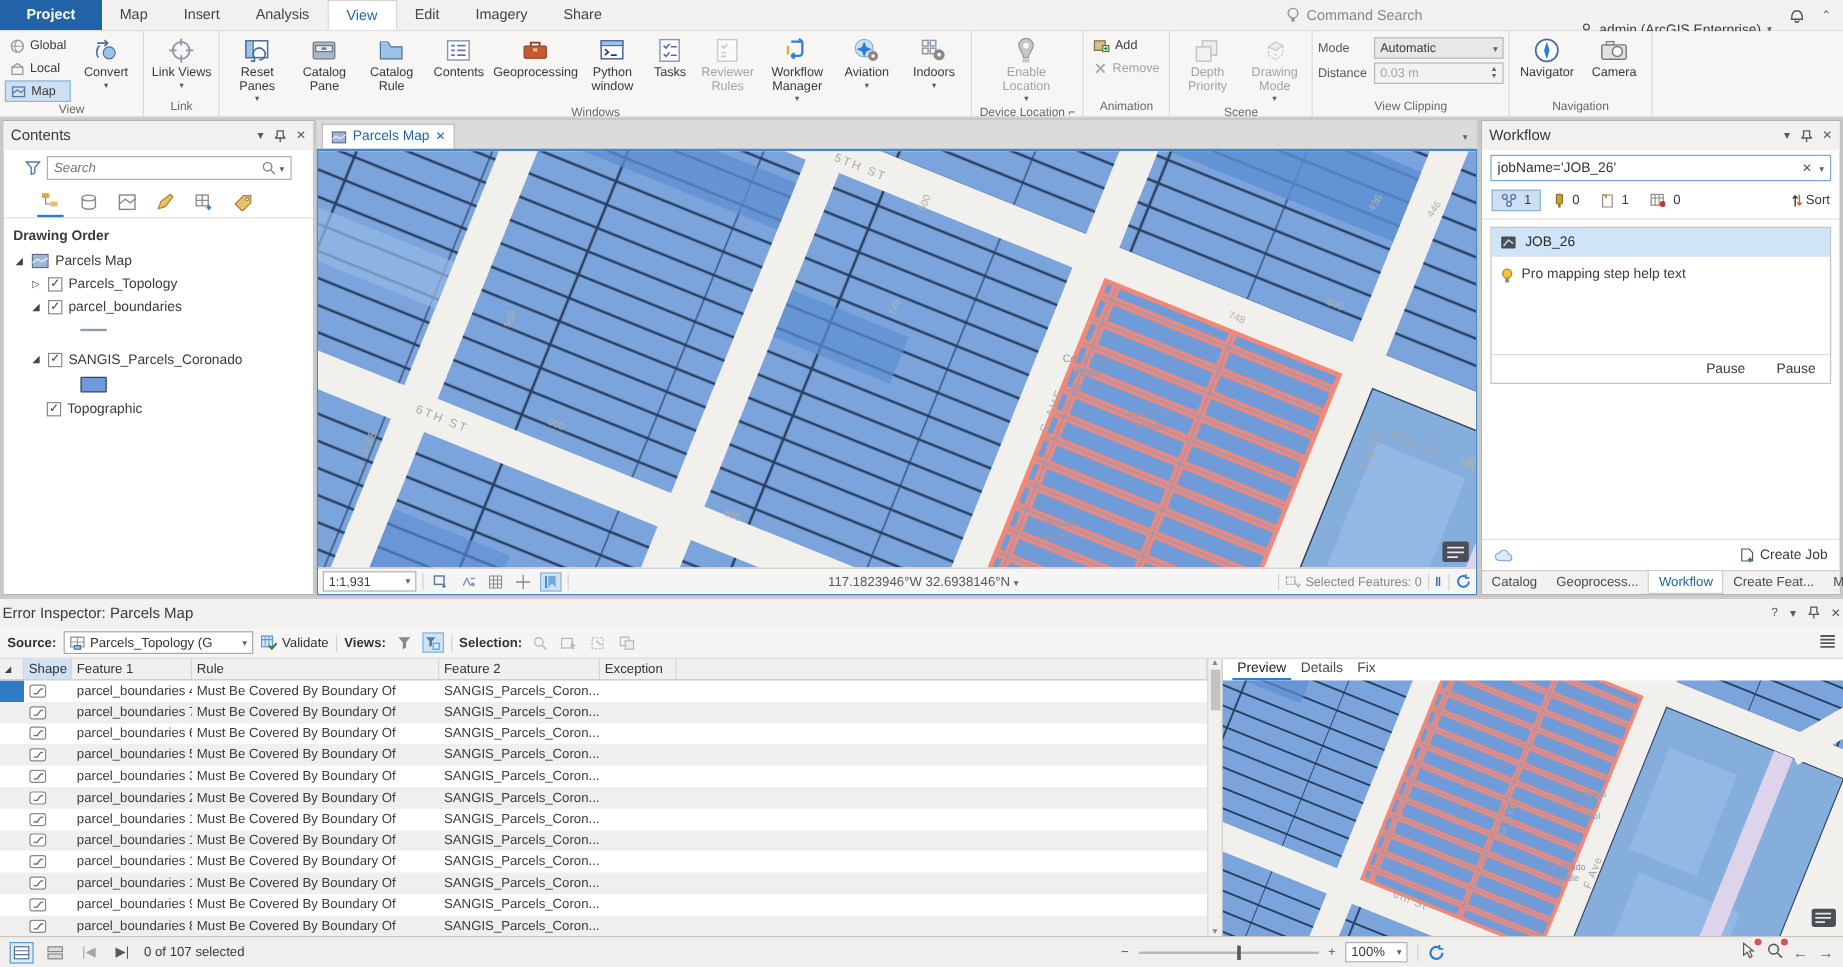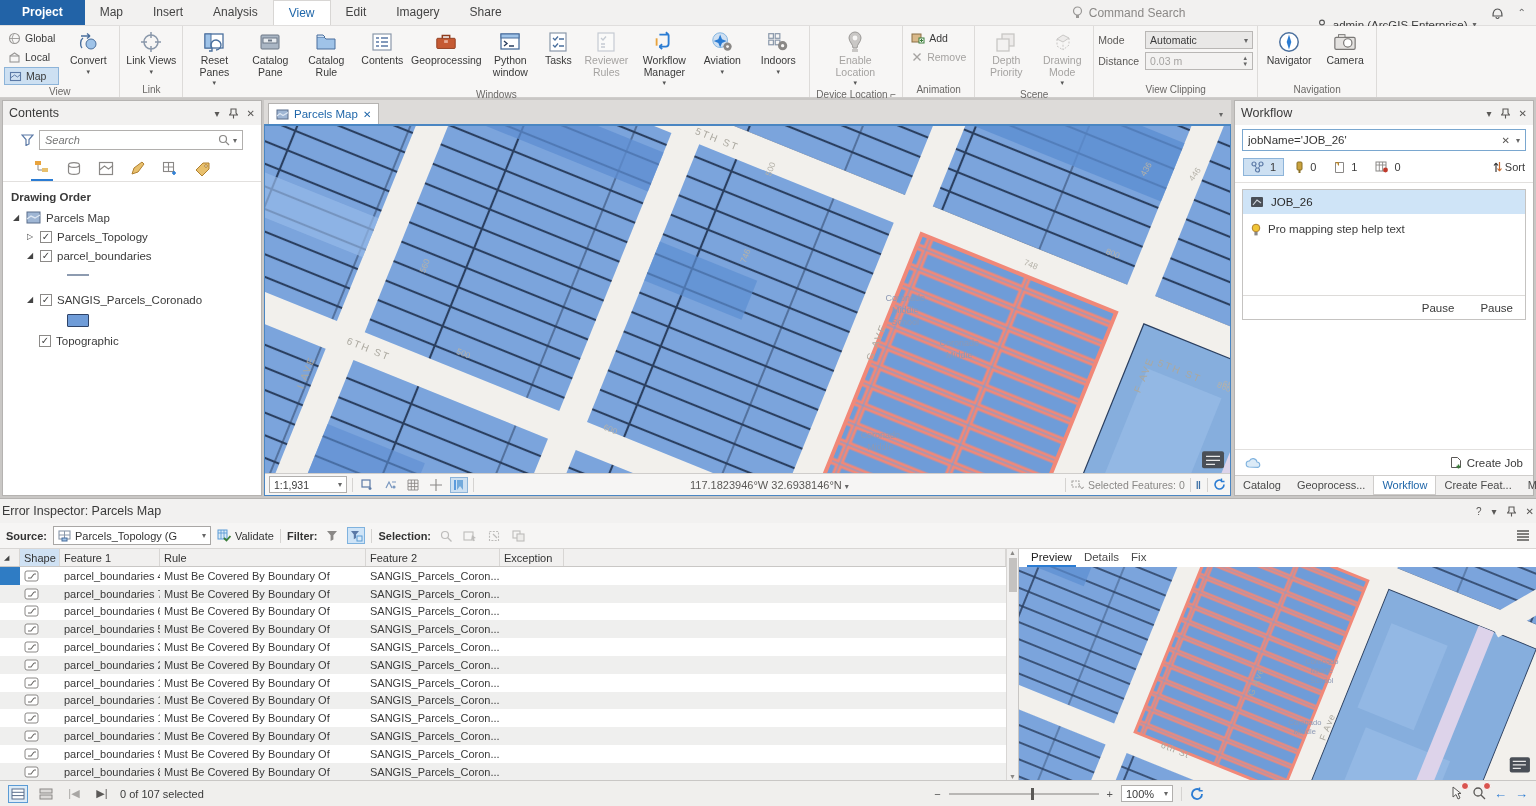--- a/index.html
+++ b/index.html
@@ -857,21 +857,21 @@
       </div>
       <div class="tbtn">
         <svg width="14" height="13" viewBox="0 0 14 13">
             <rect x="1" y="1" width="9" height="9" fill="#dcebf7" stroke="#5b9bd5"></rect>
             <path d="M1 4h9M4 1v9M7 1v9" stroke="#5b9bd5" stroke-width=".9"></path>
             <path d="M7 9l2.5 2.5L13.5 7" stroke="#3a7d3a" stroke-width="1.8" fill="none"></path>
           </svg>
         <span>Validate</span>
       </div>
       <span class="vsep"></span>
-      <span style="font-weight:bold">Filter:</span>
+      <span style="font-weight:bold">Views:</span>
       <span class="ticon">
           <svg width="12" height="12" viewBox="0 0 12 12">
             <path d="M1 1h10l-3.6 4.2V9.5L4.6 11V5.2z" fill="#8a8886"></path>
           </svg>
         </span>
       <span class="ticon on">
           <svg width="13" height="12" viewBox="0 0 13 12">
             <path d="M1 1h8l-3 3.4V8L3.8 9.2V4.4z" fill="#5b79a6"></path>
             <rect x="7" y="6" width="5" height="5" fill="#dcebf7" stroke="#5b9bd5"></rect>
           </svg>

